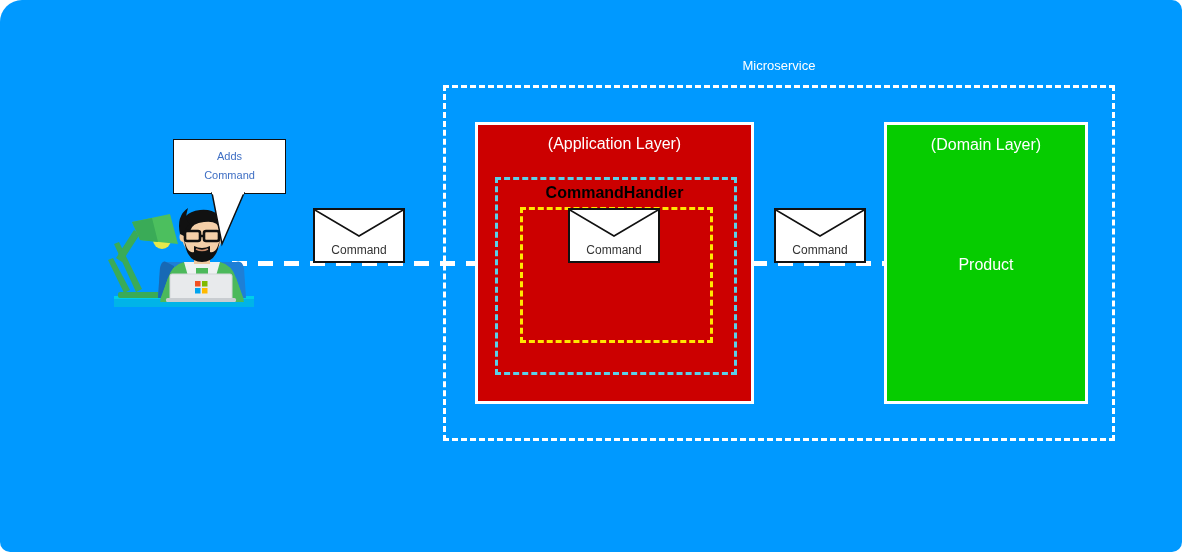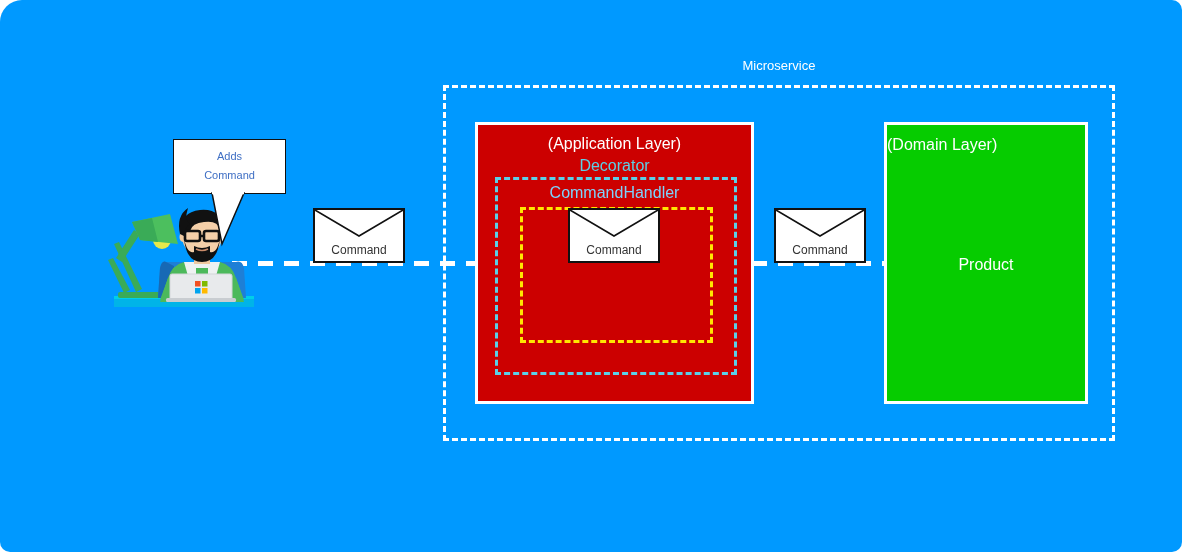--- a/index.html
+++ b/index.html
@@ -97,23 +97,23 @@
     height: 198px;
     border: 3px dashed #5bd0e8;
     box-sizing: border-box;
   }
   .handler-title {
     position: absolute;
     left: 0;
     top: 59px;
     width: 100%;
     text-align: center;
-    color: #7dd3fc;
-    font-size: 16px;
-    font-weight: normal;
+    color: #000000;
+    font-size: 16px;
+    font-weight: bold;
   }
   .handler-box {
     position: absolute;
     left: 42px;
     top: 82px;
     width: 193px;
     height: 136px;
     border: 3px dashed #ffe600;
     box-sizing: border-box;
   }
@@ -128,21 +128,21 @@
     background: #06cc00;
     border: 3px solid #ffffff;
     box-sizing: border-box;
     z-index: 4;
   }
   .domain-layer-title {
     position: absolute;
     left: 0;
     top: 11px;
     width: 100%;
-    text-align: left;
+    text-align: center;
     color: #ffffff;
     font-size: 16px;
   }
   .domain-entity {
     position: absolute;
     left: 0;
     top: 131px;
     width: 100%;
     text-align: center;
     color: #ffffff;
@@ -220,21 +220,20 @@
 
 <div id="canvas">
 
   <div class="microservice-box"></div>
   <div class="microservice-label">Microservice</div>
 
   <div class="flow-line"></div>
 
   <div class="app-layer">
     <div class="app-layer-title">(Application Layer)</div>
-    <div class="decorator-title">Decorator</div>
     <div class="decorator-box"></div>
     <div class="handler-title">CommandHandler</div>
     <div class="handler-box"></div>
   </div>
 
   <div class="domain-layer">
     <div class="domain-layer-title">(Domain Layer)</div>
     <div class="domain-entity">Product</div>
   </div>
 

